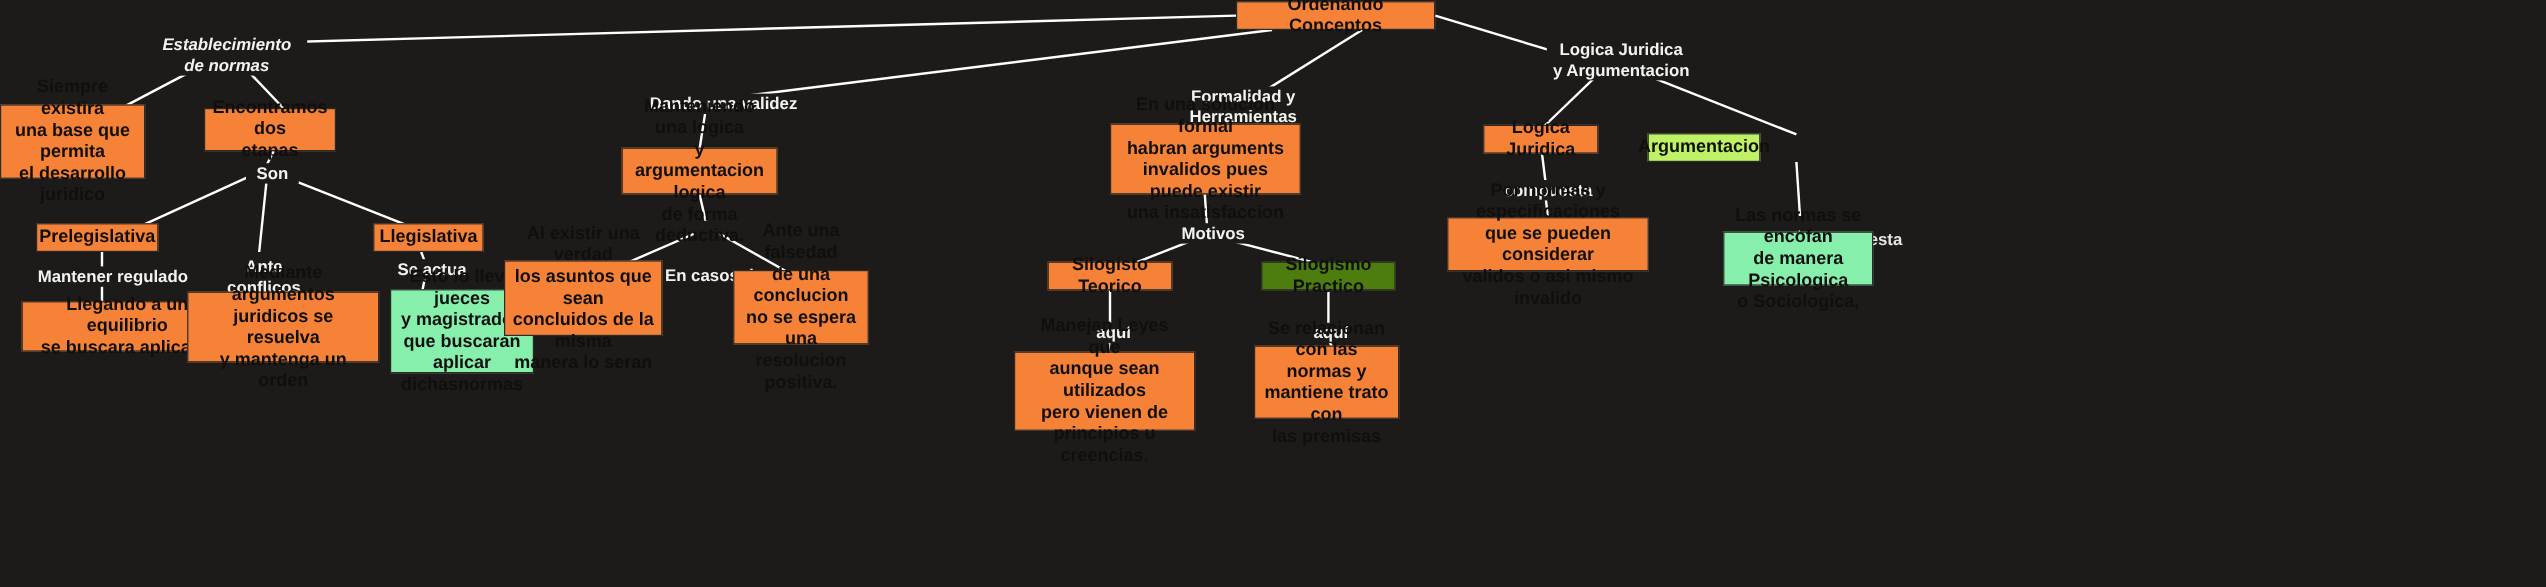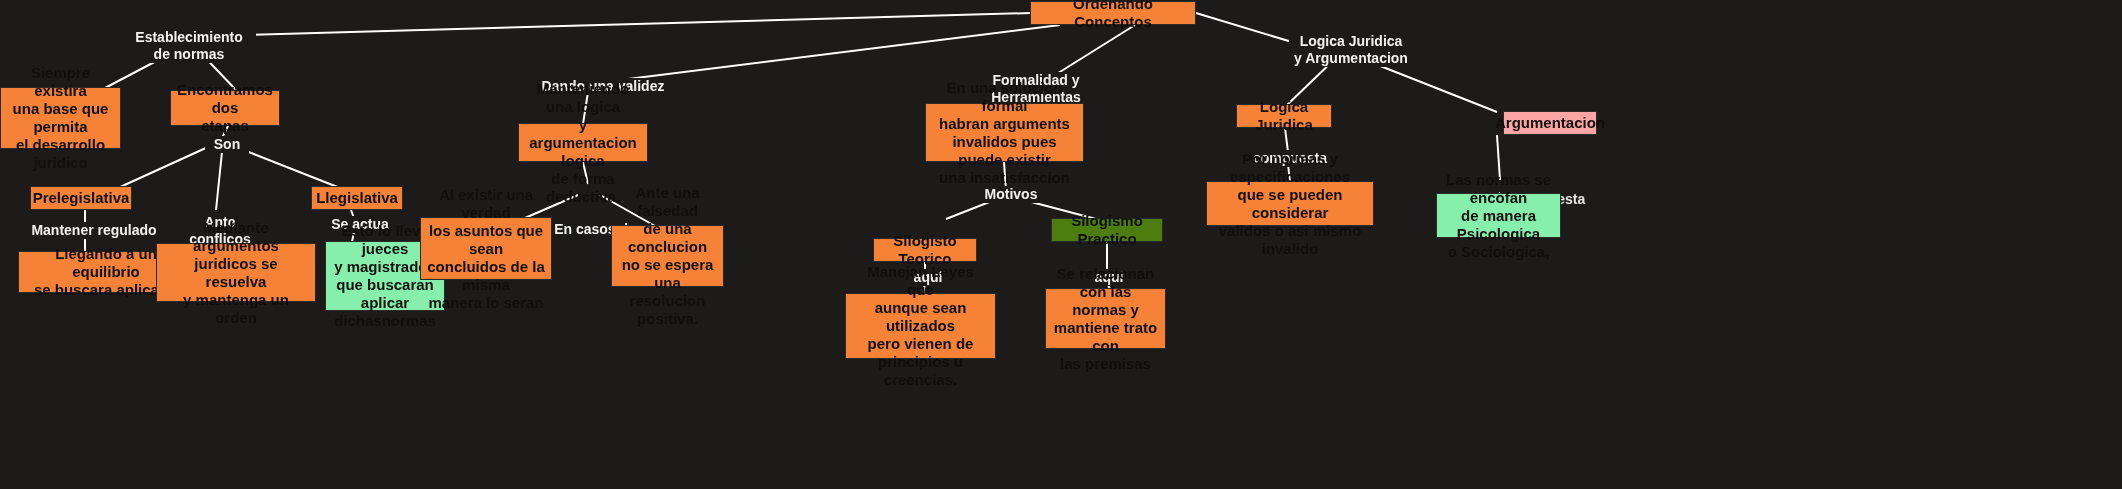--- a/index.html
+++ b/index.html
@@ -121,41 +121,41 @@
 concluidos de la misma
 manera lo seran</div>
       <div class="node" style="left: 611px; top: 225px; width: 113px; height: 62px; background: rgb(245, 130, 55); color: rgb(16, 15, 13);">Ante una falsedad
 de una conclucion
 no se espera una
 resolucion positiva.</div>
       <div class="node" style="left: 925px; top: 103px; width: 159px; height: 59px; background: rgb(245, 130, 55); color: rgb(16, 15, 13);">En una solucion formal
 habran arguments
 invalidos pues puede existir
 una insatisfaccion</div>
-      <div class="node" style="left: 873px; top: 218px; width: 104px; height: 24px; background: rgb(245, 130, 55); color: rgb(16, 15, 13); margin-top: 20px;">Silogisto Teorico</div>
+      <div class="node" style="left: 873px; top: 218px; width: 104px; height: 24px; background: rgb(245, 130, 55); color: rgb(16, 15, 13);">Silogisto Teorico</div>
       <div class="node" style="left: 1051px; top: 218px; width: 112px; height: 24px; background: #4d7c0f; color: rgb(16, 15, 13);">Silogismo Practico</div>
       <div class="node" style="left: 845px; top: 293px; width: 151px; height: 66px; background: rgb(245, 130, 55); color: rgb(16, 15, 13);">Manejan Leyes que
 aunque sean utilizados
 pero vienen de principios u
 creencias.</div>
       <div class="node" style="left: 1045px; top: 288px; width: 121px; height: 61px; background: rgb(245, 130, 55); color: rgb(16, 15, 13);">Se relacionan con las
 normas y mantiene trato
 con
 las premisas</div>
       <div class="node" style="left: 1236px; top: 104px; width: 96px; height: 24px; background: rgb(245, 130, 55); color: rgb(16, 15, 13);">Logica Juridica</div>
       <div class="node" style="left: 1206px; top: 181px; width: 168px; height: 45px; background: rgb(245, 130, 55); color: rgb(16, 15, 13);">Por normas y especificaciones
 que se pueden considerar
 validos o asi mismo invalido</div>
-      <div class="node" style="left: 1503px; top: 111px; width: 94px; height: 24px; background: #fca5a5; color: rgb(16, 15, 13);">Argumentacion</div>
+      <div class="node" style="left: 1373px; top: 111px; width: 94px; height: 24px; background: #bef264; color: rgb(16, 15, 13);">Argumentacion</div>
       <div class="node" style="left: 1436px; top: 193px; width: 125px; height: 45px; background: #86efac; color: rgb(16, 15, 13);">Las normas se encofan
 de manera  Psicologica
 o Sociologica,</div>
     </div>
   <div id="labels-layer">
-      <div class="link-label" style="left: 122px; top: 29px; width: 130px; color: rgb(242, 242, 239);">Establecimiento
+      <div class="link-label" style="left: 122px; top: 29px; width: 130px; color: rgb(242, 242, 239); font-style: italic;">Establecimiento
 de normas</div>
       <div class="link-label" style="left: 205px; top: 136px; width: 40px; color: rgb(242, 242, 239);">Son</div>
       <div class="link-label" style="left: 28px; top: 222px; width: 128px; color: rgb(242, 242, 239);">Mantener regulado</div>
       <div class="link-label" style="left: 173px; top: 214px; width: 90px; color: rgb(242, 242, 239);">Ante conflicos</div>
       <div class="link-label" style="left: 327px; top: 216px; width: 62px; color: rgb(242, 242, 239);">Se actua</div>
       <div class="link-label" style="left: 538px; top: 78px; width: 126px; color: rgb(242, 242, 239);">Dando una validez</div>
       <div class="link-label" style="left: 552px; top: 181px; width: 82px; color: rgb(242, 242, 239); margin-top: 40px;">En casos de</div>
       <div class="link-label" style="left: 944px; top: 72px; width: 180px; color: rgb(242, 242, 239);">Formalidad y Herramientas</div>
       <div class="link-label" style="left: 981px; top: 186px; width: 56px; color: rgb(242, 242, 239);">Motivos</div>
       <div class="link-label" style="left: 910px; top: 269px; width: 32px; color: rgb(242, 242, 239);">aquí</div>

